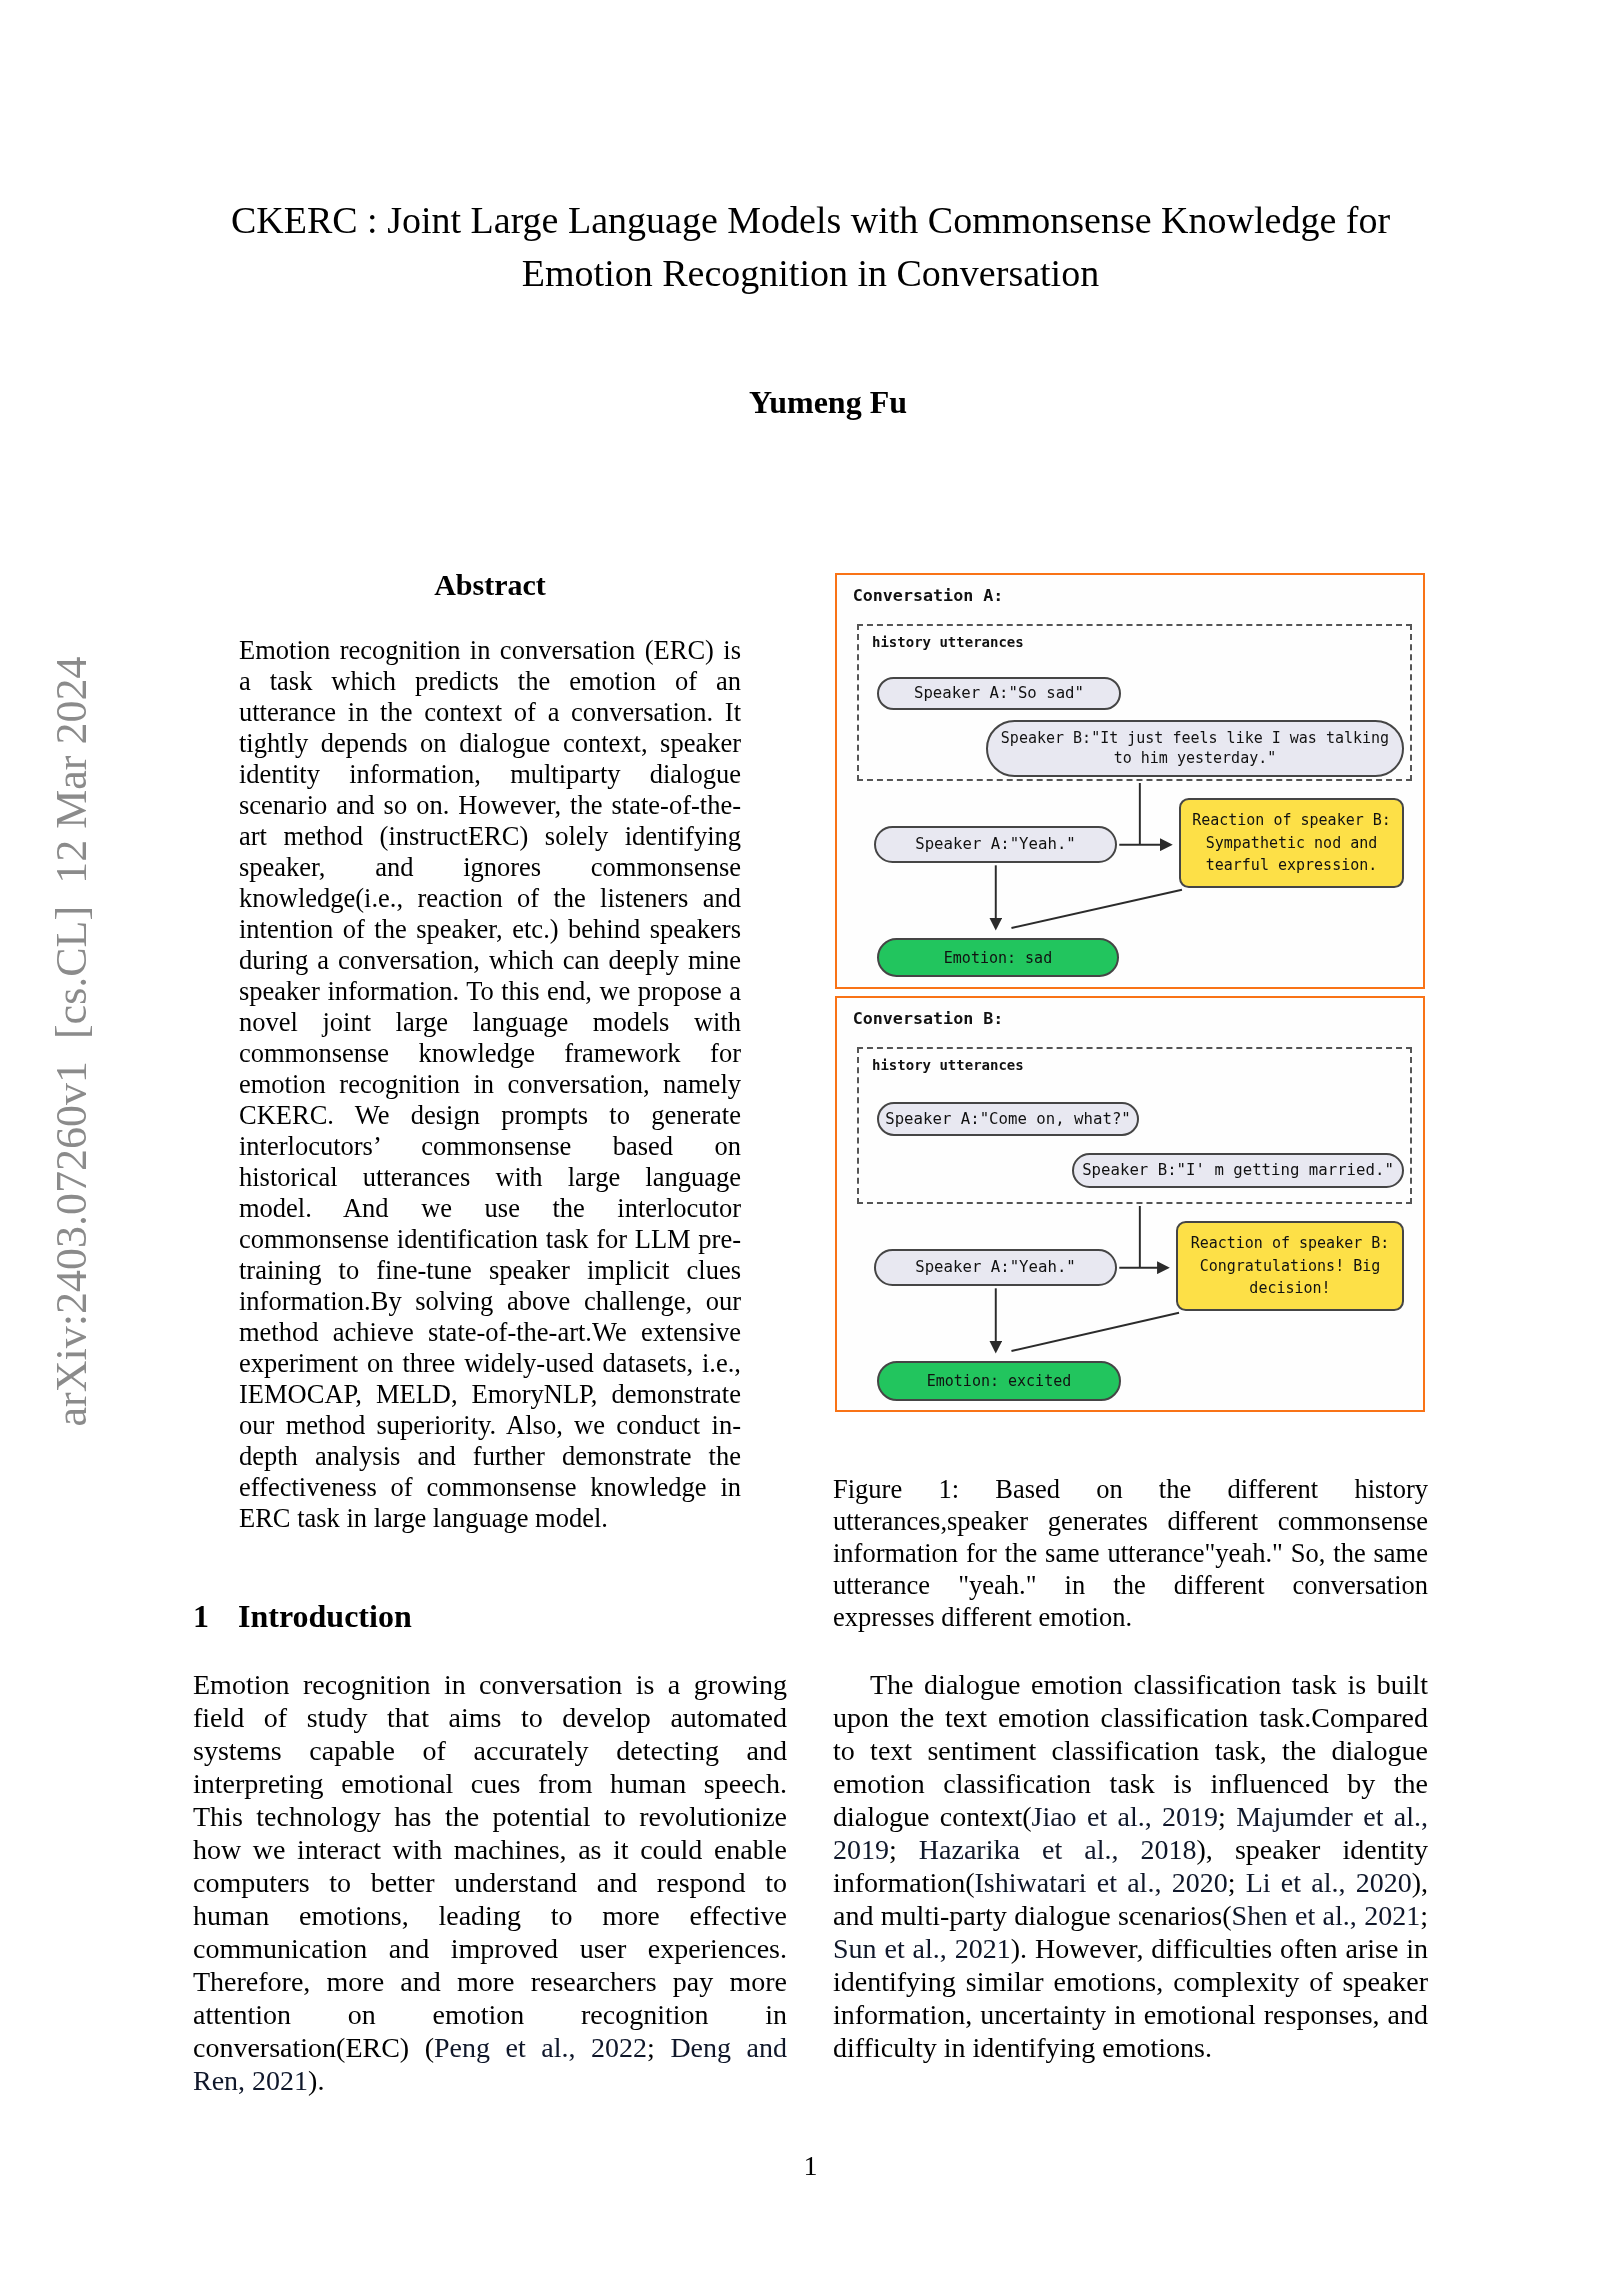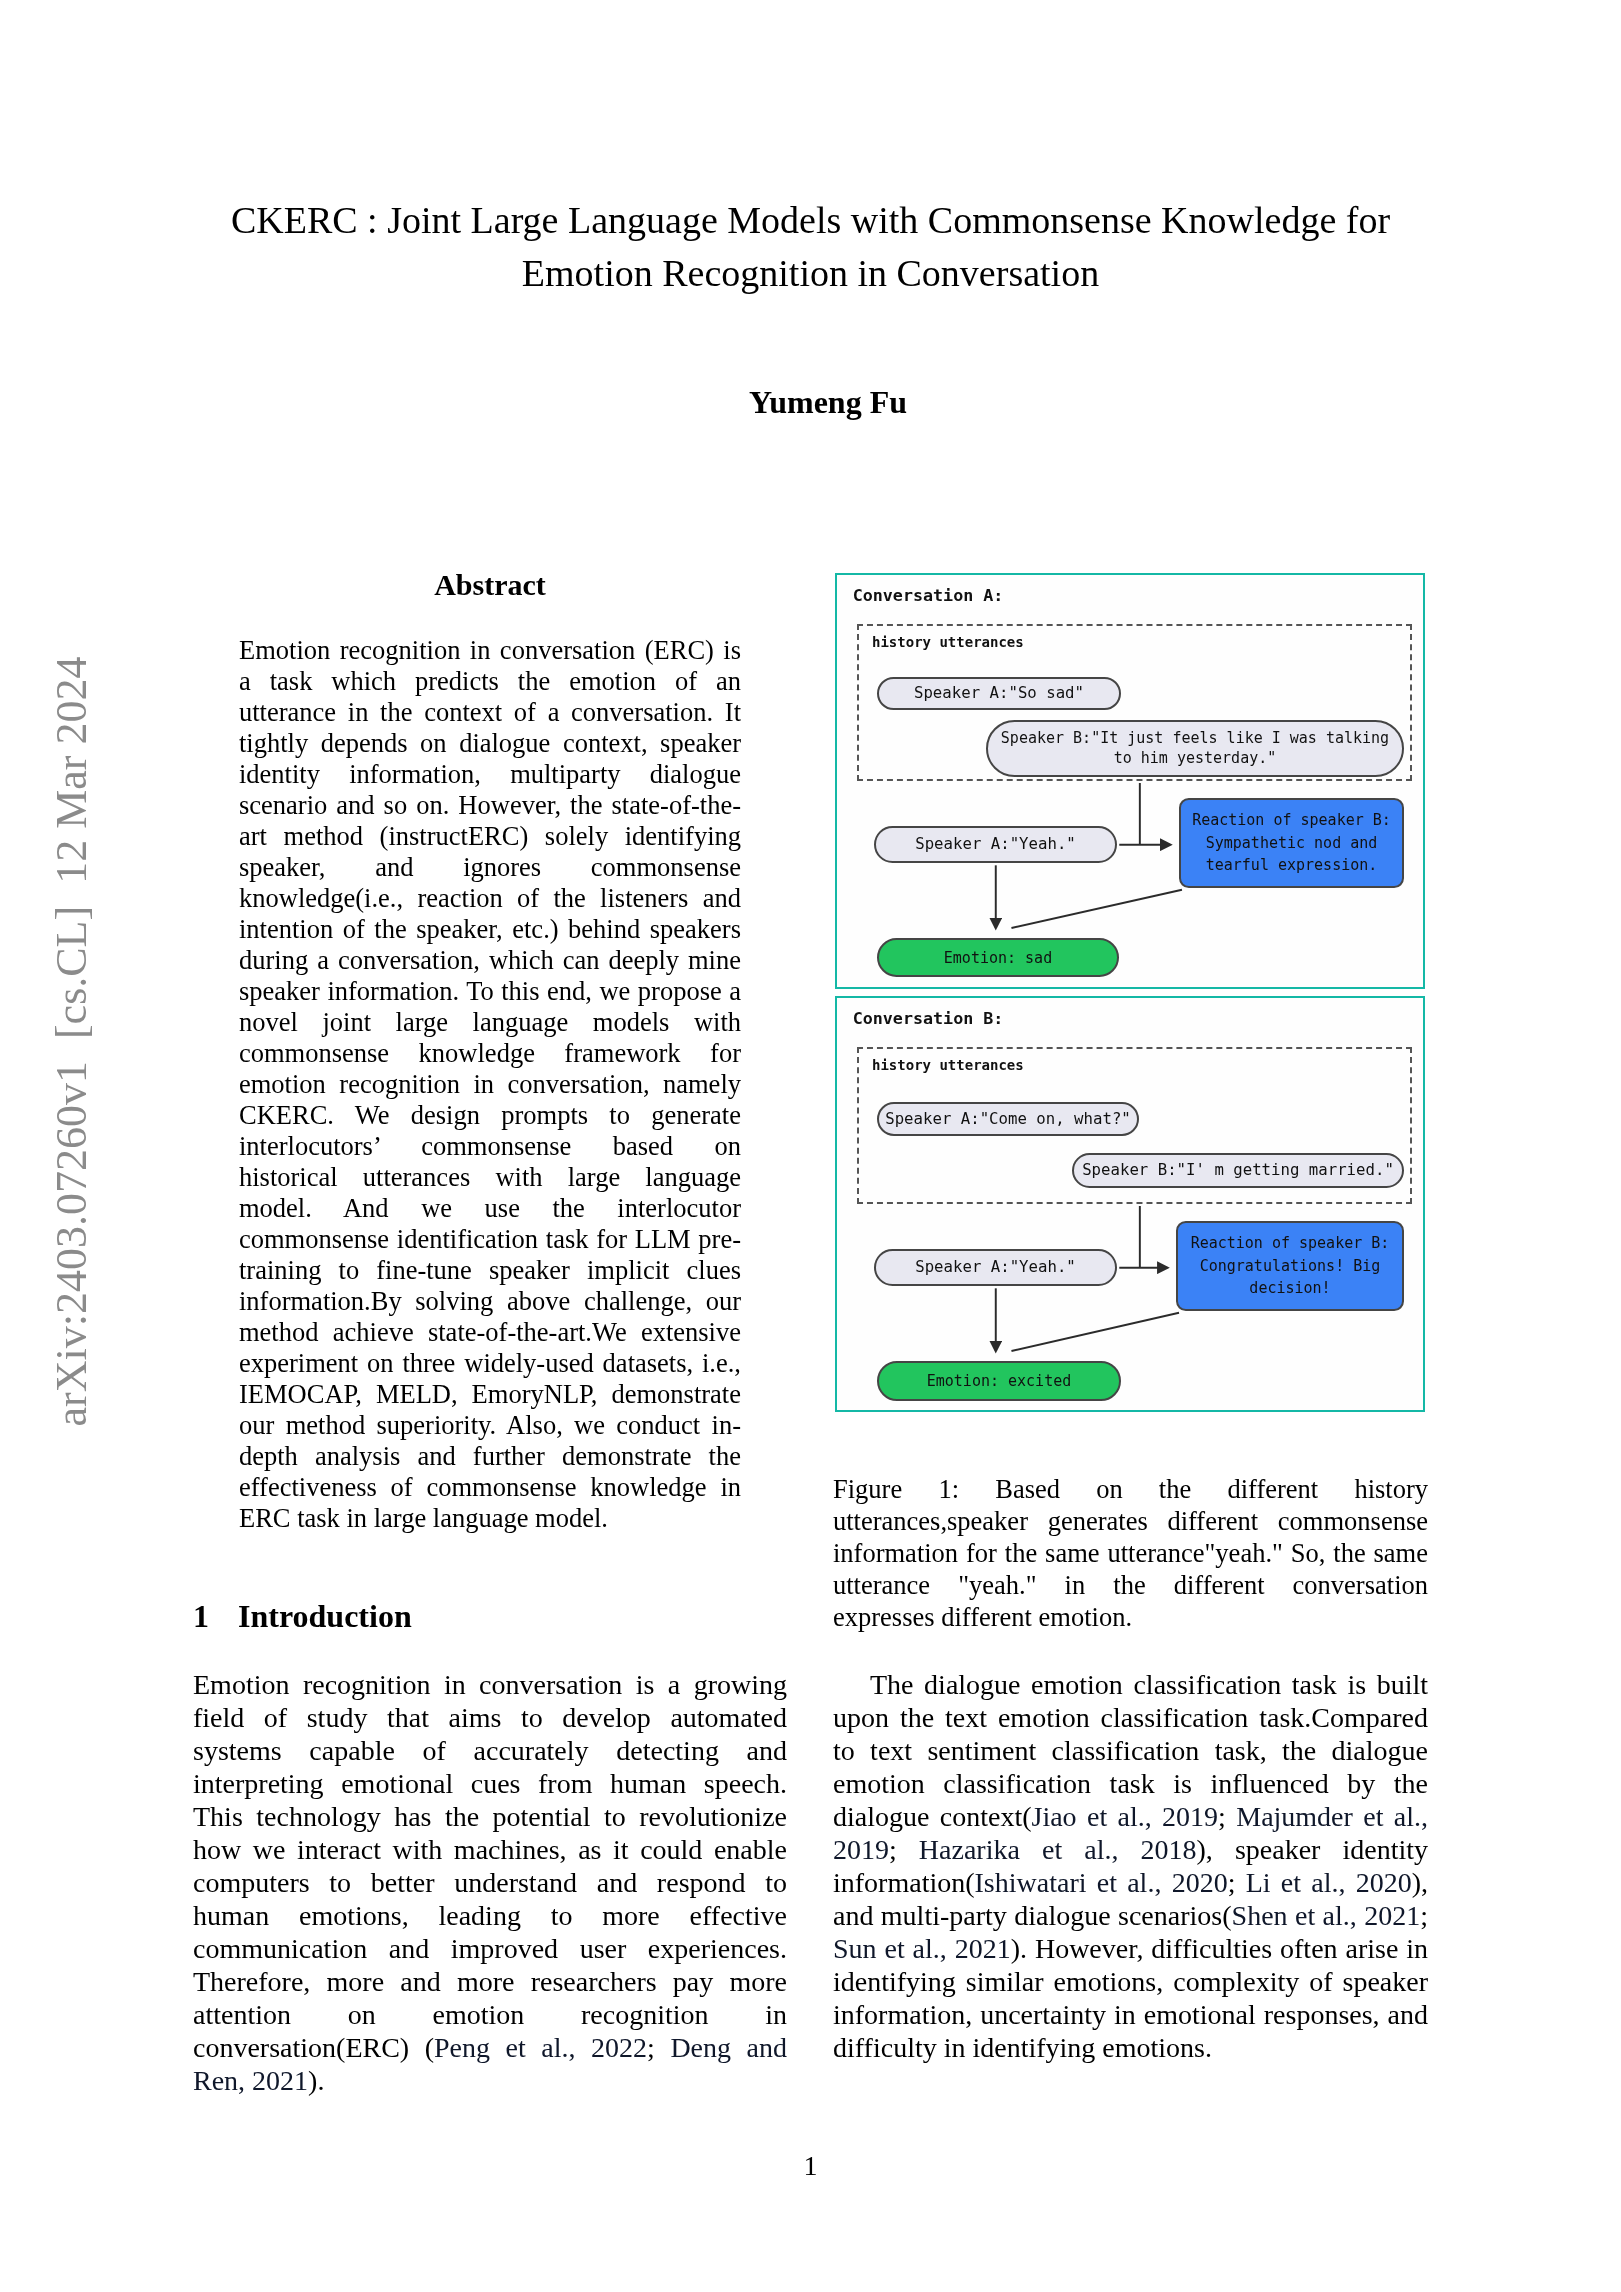--- a/index.html
+++ b/index.html
@@ -24,31 +24,31 @@
   .section-heading { position:absolute; left:193px; top:1598px; width:594px;
     font-size:32px; font-weight:bold; }
   .section-heading .sec-num { margin-right:29px; }
 
   .para { font-size:28px; line-height:33px; text-align:justify; }
   .para-1 { position:absolute; left:193px; top:1668px; width:594px; }
   .para-2 { position:absolute; left:833px; top:1668px; width:595px; text-indent:37px; }
   .cite { color:#0f172a; }
 
   .figure { position:absolute; left:835px; top:573px; width:590px; }
-  .conv { position:relative; width:590px; height:416px; border:2px solid #14b8a6;
+  .conv { position:relative; width:590px; height:416px; border:2px solid #f97316;
     background:#fefefe; margin-bottom:6.9px; font-family:"DejaVu Sans Mono", monospace; }
   .conv-title { position:absolute; left:15.7px; top:9.8px; font-size:16.7px; font-weight:bold; color:#111; }
   .history-box { position:absolute; left:19.6px; top:49px; width:555px; height:157px; border:2px dashed #555; }
   .history-label { position:absolute; left:35px; top:59px; font-size:14px; font-weight:bold; color:#111; }
 
   .pill { position:absolute; display:flex; align-items:center; justify-content:center;
     background:#e8e8f1; border:2px solid #454545; border-radius:979px;
     font-size:15.7px; color:#111; text-align:center; line-height:1.3; padding:0 3.9px; }
   .reaction { position:absolute; display:flex; align-items:center; justify-content:center;
-    background:#3b82f6; border:2px solid #454545; border-radius:9.8px;
+    background:#fde047; border:2px solid #454545; border-radius:9.8px;
     font-size:15px; color:#111; text-align:center; line-height:1.5; padding:3.9px 5.9px; }
   .emotion { position:absolute; display:flex; align-items:center; justify-content:center;
     background:#22c55e; border:2px solid #454545; border-radius:979px; font-size:15px; color:#111; }
 
   .a-utt1 { left:40px; top:102px; width:244px; height:33px; }
   .a-utt2 { left:149px; top:145px; width:418px; height:57px; border-radius:29px; font-size:15px; }
   .a-cur  { left:37px; top:251px; width:243px; height:37px; }
   .a-reaction { left:342px; top:223px; width:225px; height:90px; }
   .a-emotion  { left:40px; top:363px; width:242px; height:39px; }
 

